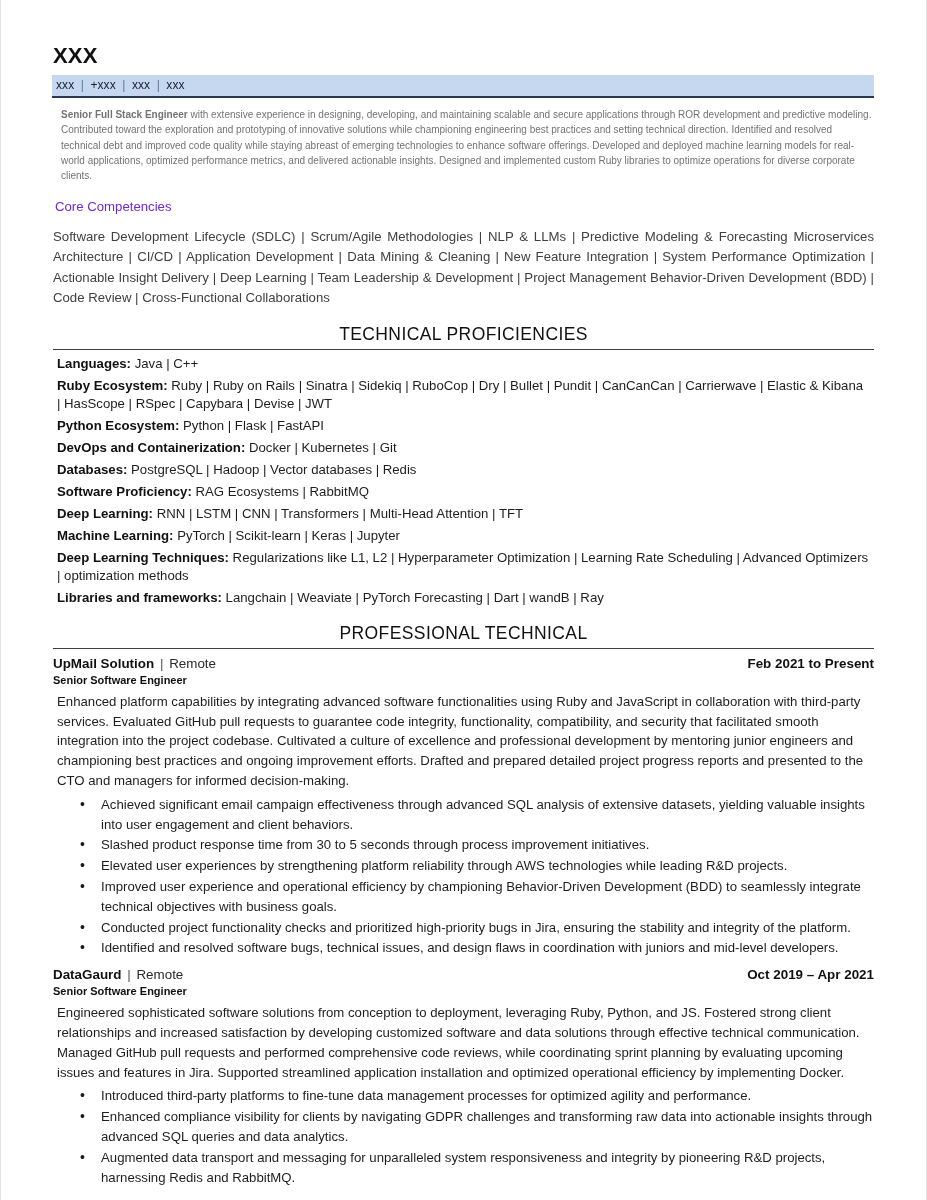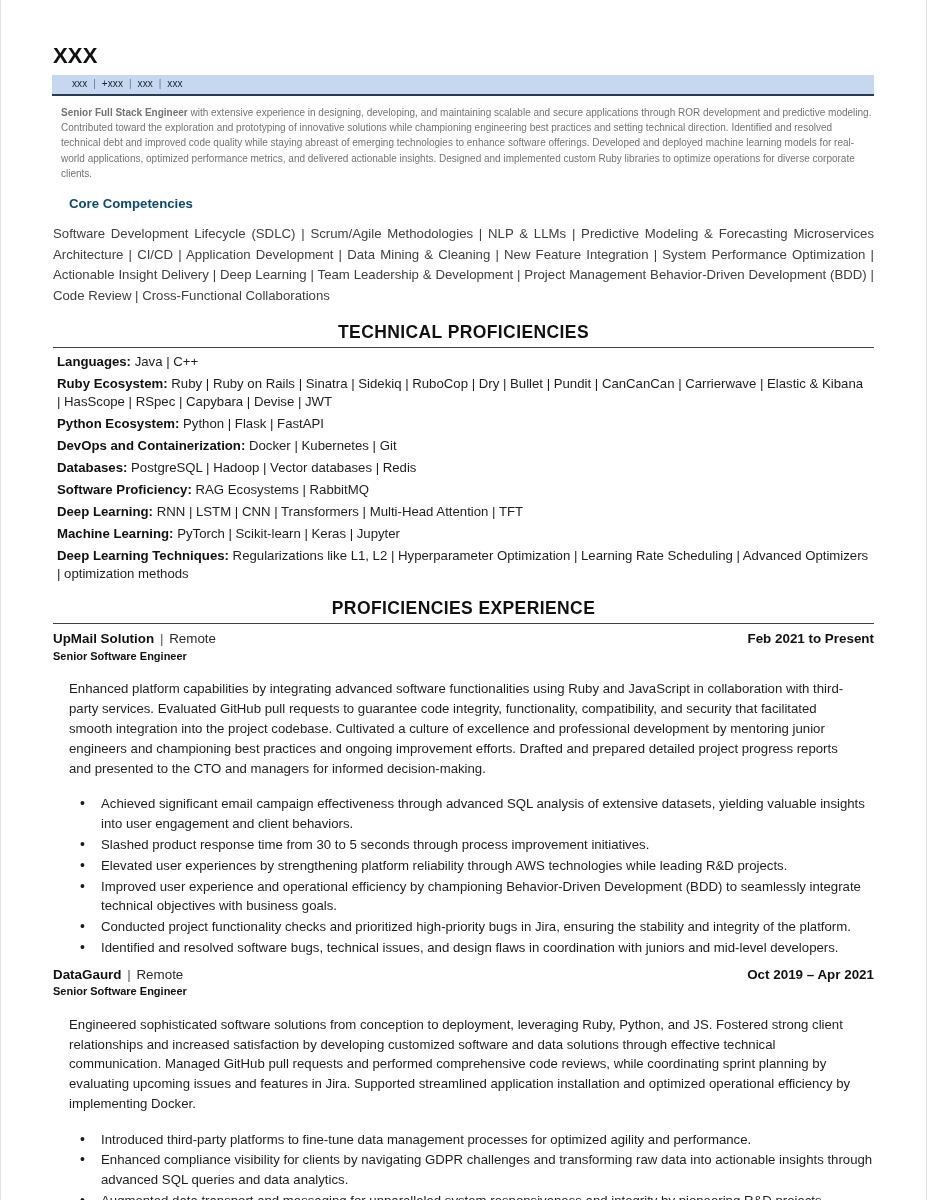--- a/index.html
+++ b/index.html
@@ -28,56 +28,56 @@
     font-size: 22px;
     font-weight: bold;
     letter-spacing: 0.2px;
     line-height: 1.1;
     margin: 0 0 7px 0;
     color: #111;
   }
   .contact-bar {
     background: #c5d8ef;
     border-bottom: 2px solid #2b3a52;
-    padding: 3px 4px 3px 20px;
+    padding: 3px 4px 3px 4px;
     margin: 0 0 0 -1px;
-    font-size: 10px;
+    font-size: 12px;
     line-height: 1.25;
     color: #17202e;
     letter-spacing: 0.1px;
   }
   .contact-bar .sep {
     color: #5f7899;
     padding: 0 3px;
   }
   .summary {
     font-size: 10px;
     line-height: 1.53;
     text-align: left;
     margin: 9px 0 0 8px;
     color: #737373;
   }
   .summary b { font-weight: bold; }
   .subhead {
     font-size: 13.2px;
-    font-weight: bold;
-    margin: 15px 0 0 16px;
-    color: #0c4a6e;
+    font-weight: normal;
+    margin: 15px 0 0 2px;
+    color: #6d28d9;
   }
   .competencies {
     font-size: 13.2px;
     line-height: 1.55;
     text-align: justify;
     margin: 13px 0 0 0;
     color: #404040;
   }
   .section-title {
     text-align: center;
     font-size: 17.5px;
-    font-weight: bold;
+    font-weight: normal;
     letter-spacing: 0.4px;
     margin: 16px 0 4px 0;
     color: #111;
   }
   .rule {
     border: 0;
     border-top: 1px solid #404040;
     margin: 0 0 5px 0;
     height: 0;
   }
@@ -104,21 +104,21 @@
     font-size: 11px;
     font-weight: bold;
     color: #111;
     line-height: 1.35;
     margin: 0 0 1px 0;
   }
   .job-desc {
     font-size: 13.2px;
     line-height: 1.5;
     color: #1e1e1e;
-    margin: 16px;
+    margin: 4px;
   }
   ul.bullets {
     margin: 2px 0 0 0;
     padding: 0 0 0 48px;
     list-style: none;
   }
   ul.bullets li {
     position: relative;
     font-size: 13.2px;
     line-height: 1.5;
@@ -165,23 +165,24 @@
   <div class="tech-list" id="tech-list">
       <div class="tech-row"><b>Languages:</b><span> Java | C++</span></div>
       <div class="tech-row"><b>Ruby Ecosystem:</b><span> Ruby | Ruby on Rails | Sinatra | Sidekiq | RuboCop | Dry | Bullet | Pundit | CanCanCan | Carrierwave | Elastic &amp; Kibana | HasScope | RSpec | Capybara | Devise | JWT</span></div>
       <div class="tech-row"><b>Python Ecosystem:</b><span> Python | Flask | FastAPI</span></div>
       <div class="tech-row"><b>DevOps and Containerization:</b><span> Docker | Kubernetes | Git</span></div>
       <div class="tech-row"><b>Databases:</b><span> PostgreSQL | Hadoop | Vector databases | Redis</span></div>
       <div class="tech-row"><b>Software Proficiency:</b><span> RAG Ecosystems | RabbitMQ</span></div>
       <div class="tech-row"><b>Deep Learning:</b><span> RNN | LSTM | CNN | Transformers | Multi-Head Attention | TFT</span></div>
       <div class="tech-row"><b>Machine Learning:</b><span> PyTorch | Scikit-learn | Keras | Jupyter</span></div>
       <div class="tech-row"><b>Deep Learning Techniques:</b><span> Regularizations like L1, L2 | Hyperparameter Optimization | Learning Rate Scheduling | Advanced Optimizers | optimization methods</span></div>
+      <div class="tech-row"><b>Libraries and frameworks:</b><span> Langchain | Weaviate | PyTorch Forecasting | Dart | wandB | Ray</span></div>
     </div>
 
-  <div class="section-title">PROFICIENCIES EXPERIENCE</div>
+  <div class="section-title">PROFESSIONAL TECHNICAL</div>
   <hr class="rule">
 
   <div id="experience-list">
       <div class="exp-block job">
         <div class="job-head">
           <div><span class="job-company">UpMail Solution</span> <span class="job-sep">|</span> <span class="job-location">Remote</span></div>
           <div class="job-dates">Feb 2021 to Present</div>
         </div>
         <div class="job-title">Senior Software Engineer</div>
         <p class="job-desc">Enhanced platform capabilities by integrating advanced software functionalities using Ruby and JavaScript in collaboration with third-party services. Evaluated GitHub pull requests to guarantee code integrity, functionality, compatibility, and security that facilitated smooth integration into the project codebase. Cultivated a culture of excellence and professional development by mentoring junior engineers and championing best practices and ongoing improvement efforts. Drafted and prepared detailed project progress reports and presented to the CTO and managers for informed decision-making.</p>

